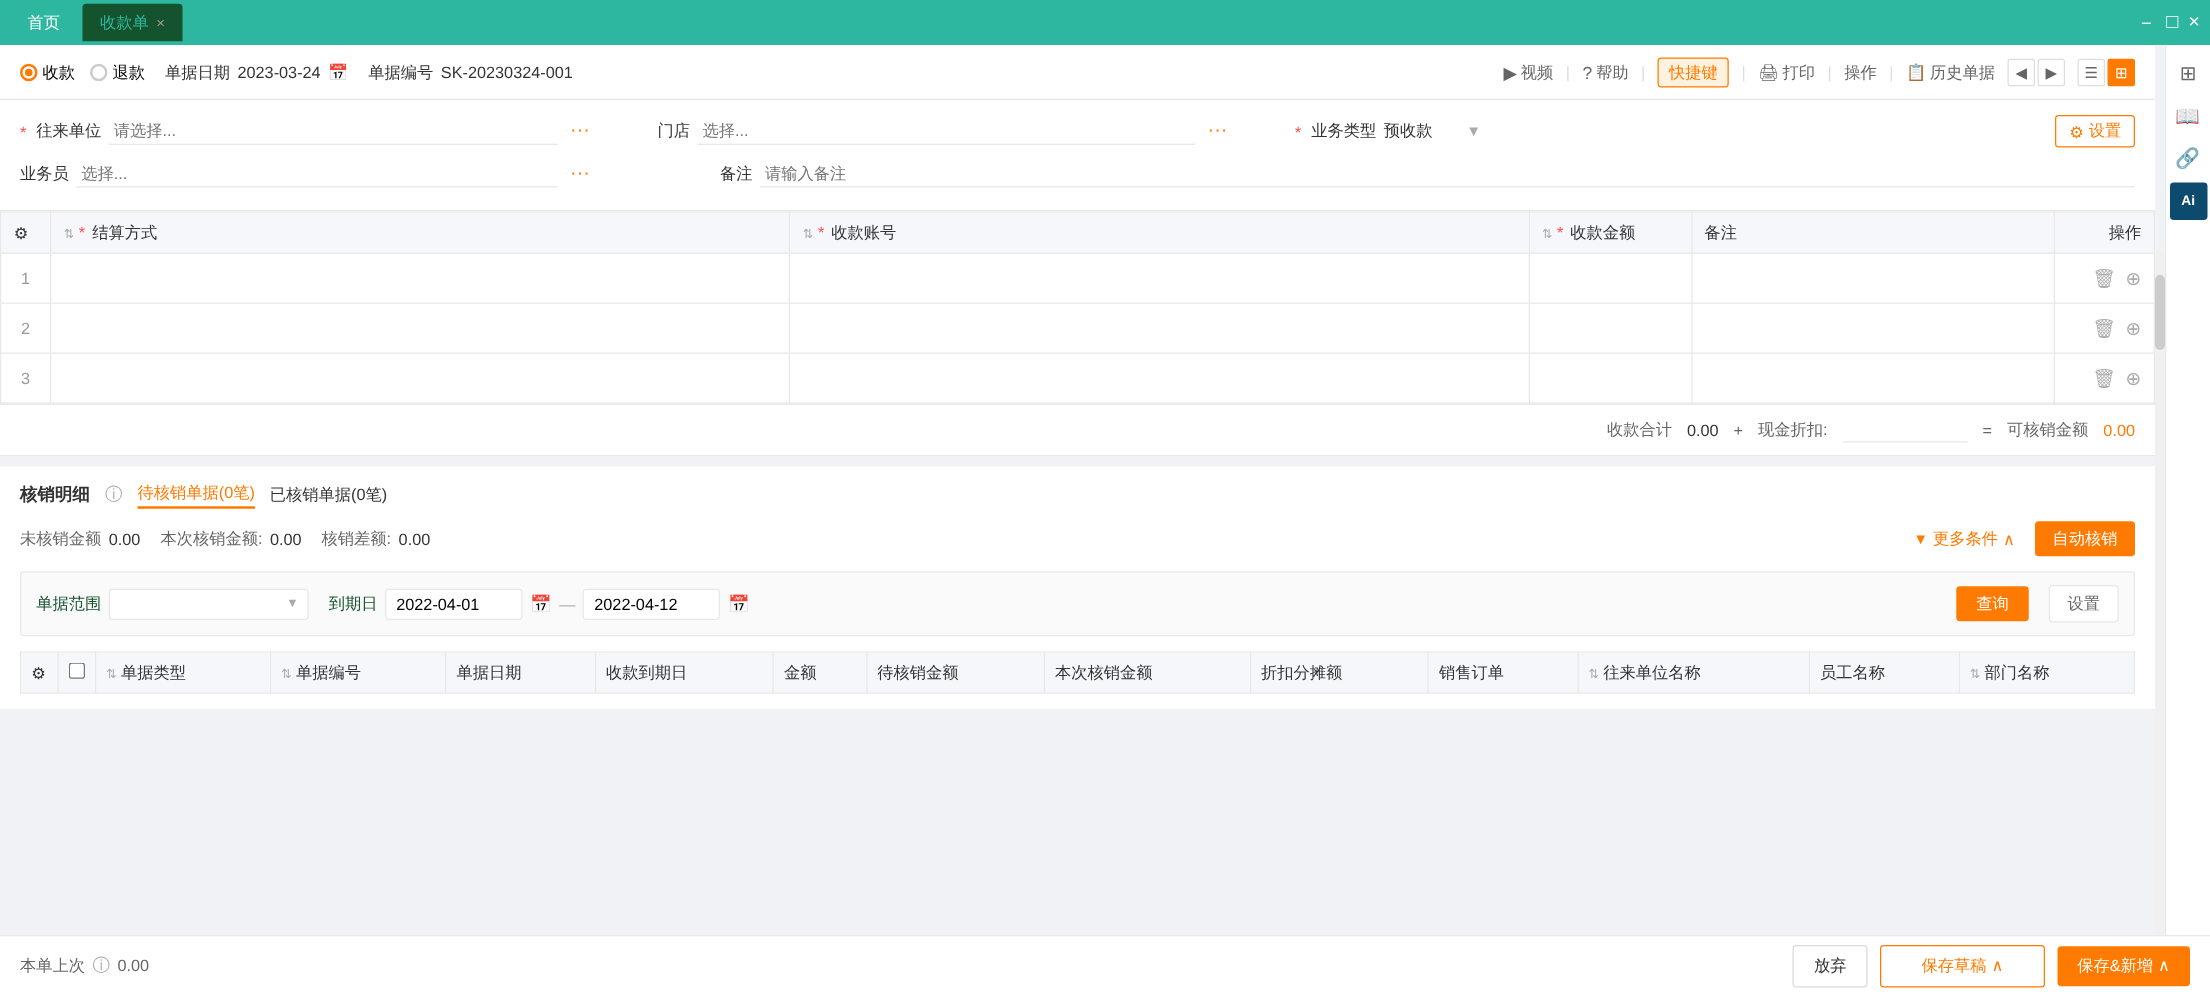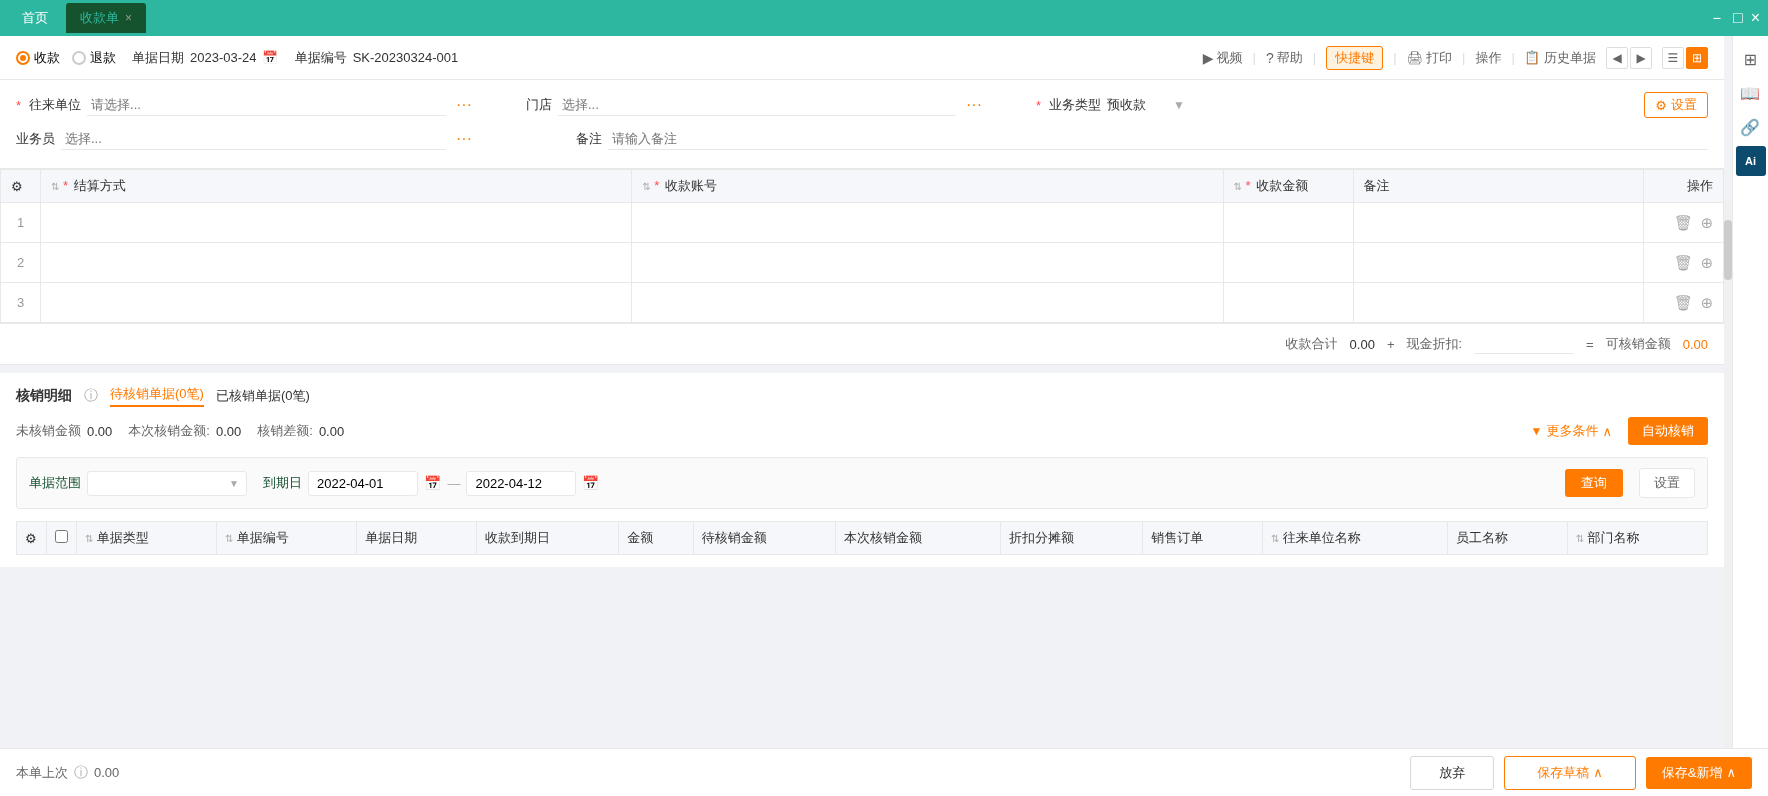--- a/index.html
+++ b/index.html
@@ -267,21 +267,21 @@
       gap: 12px;
       z-index: 100;
     }
     .footer-info { color: #666; font-size: 13px; display: flex; align-items: center; gap: 6px; }
     .footer-info .info-icon2 { color: #aaa; font-size: 14px; cursor: pointer; }
     .footer-right { margin-left: auto; display: flex; align-items: center; gap: 10px; }
     .btn-abandon {
       background: #fff;
       color: #333;
       border: 1px solid #d9d9d9;
-      padding: 7px 28px;
+      padding: 7px 16px;
       border-radius: 3px;
       cursor: pointer;
       font-size: 13px;
     }
     .btn-draft {
       background: #fff;
       color: #ff7a00;
       border: 1px solid #ff7a00;
       padding: 7px 32px;
       border-radius: 3px;

